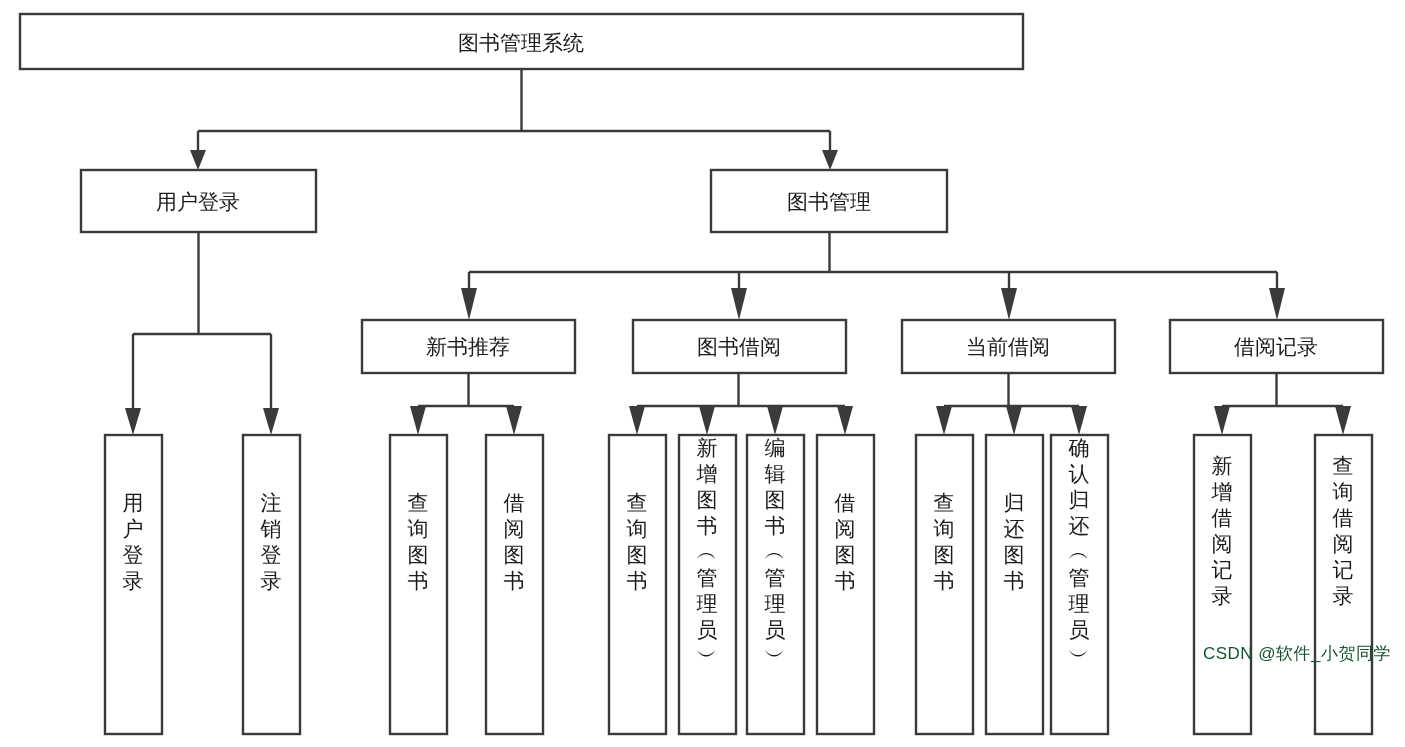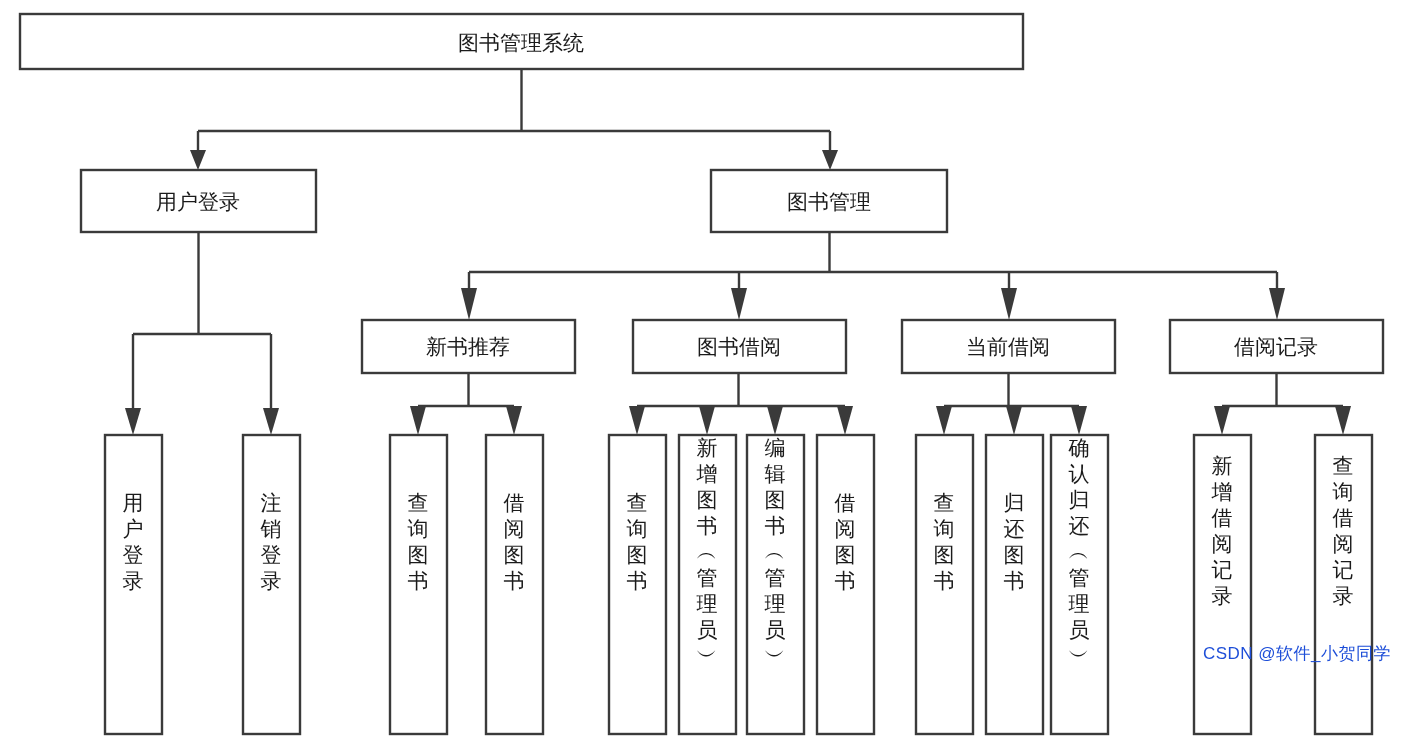--- a/index.html
+++ b/index.html
@@ -53,21 +53,21 @@
     font-size: 21px;
     fill: #1b1b1b;
     text-anchor: middle;
   }
   .watermark-text {
     position: absolute;
     right: 14px;
     bottom: 6px;
     font-family: "Liberation Sans", "DejaVu Sans", sans-serif;
     font-size: 17px;
-    color: #1d4ed8;
+    color: #14532d;
     letter-spacing: 0.5px;
     white-space: nowrap;
     pointer-events: none;
   }
 </style>
 </head>
 <body>
 
 <div id="diagram-root">
 

